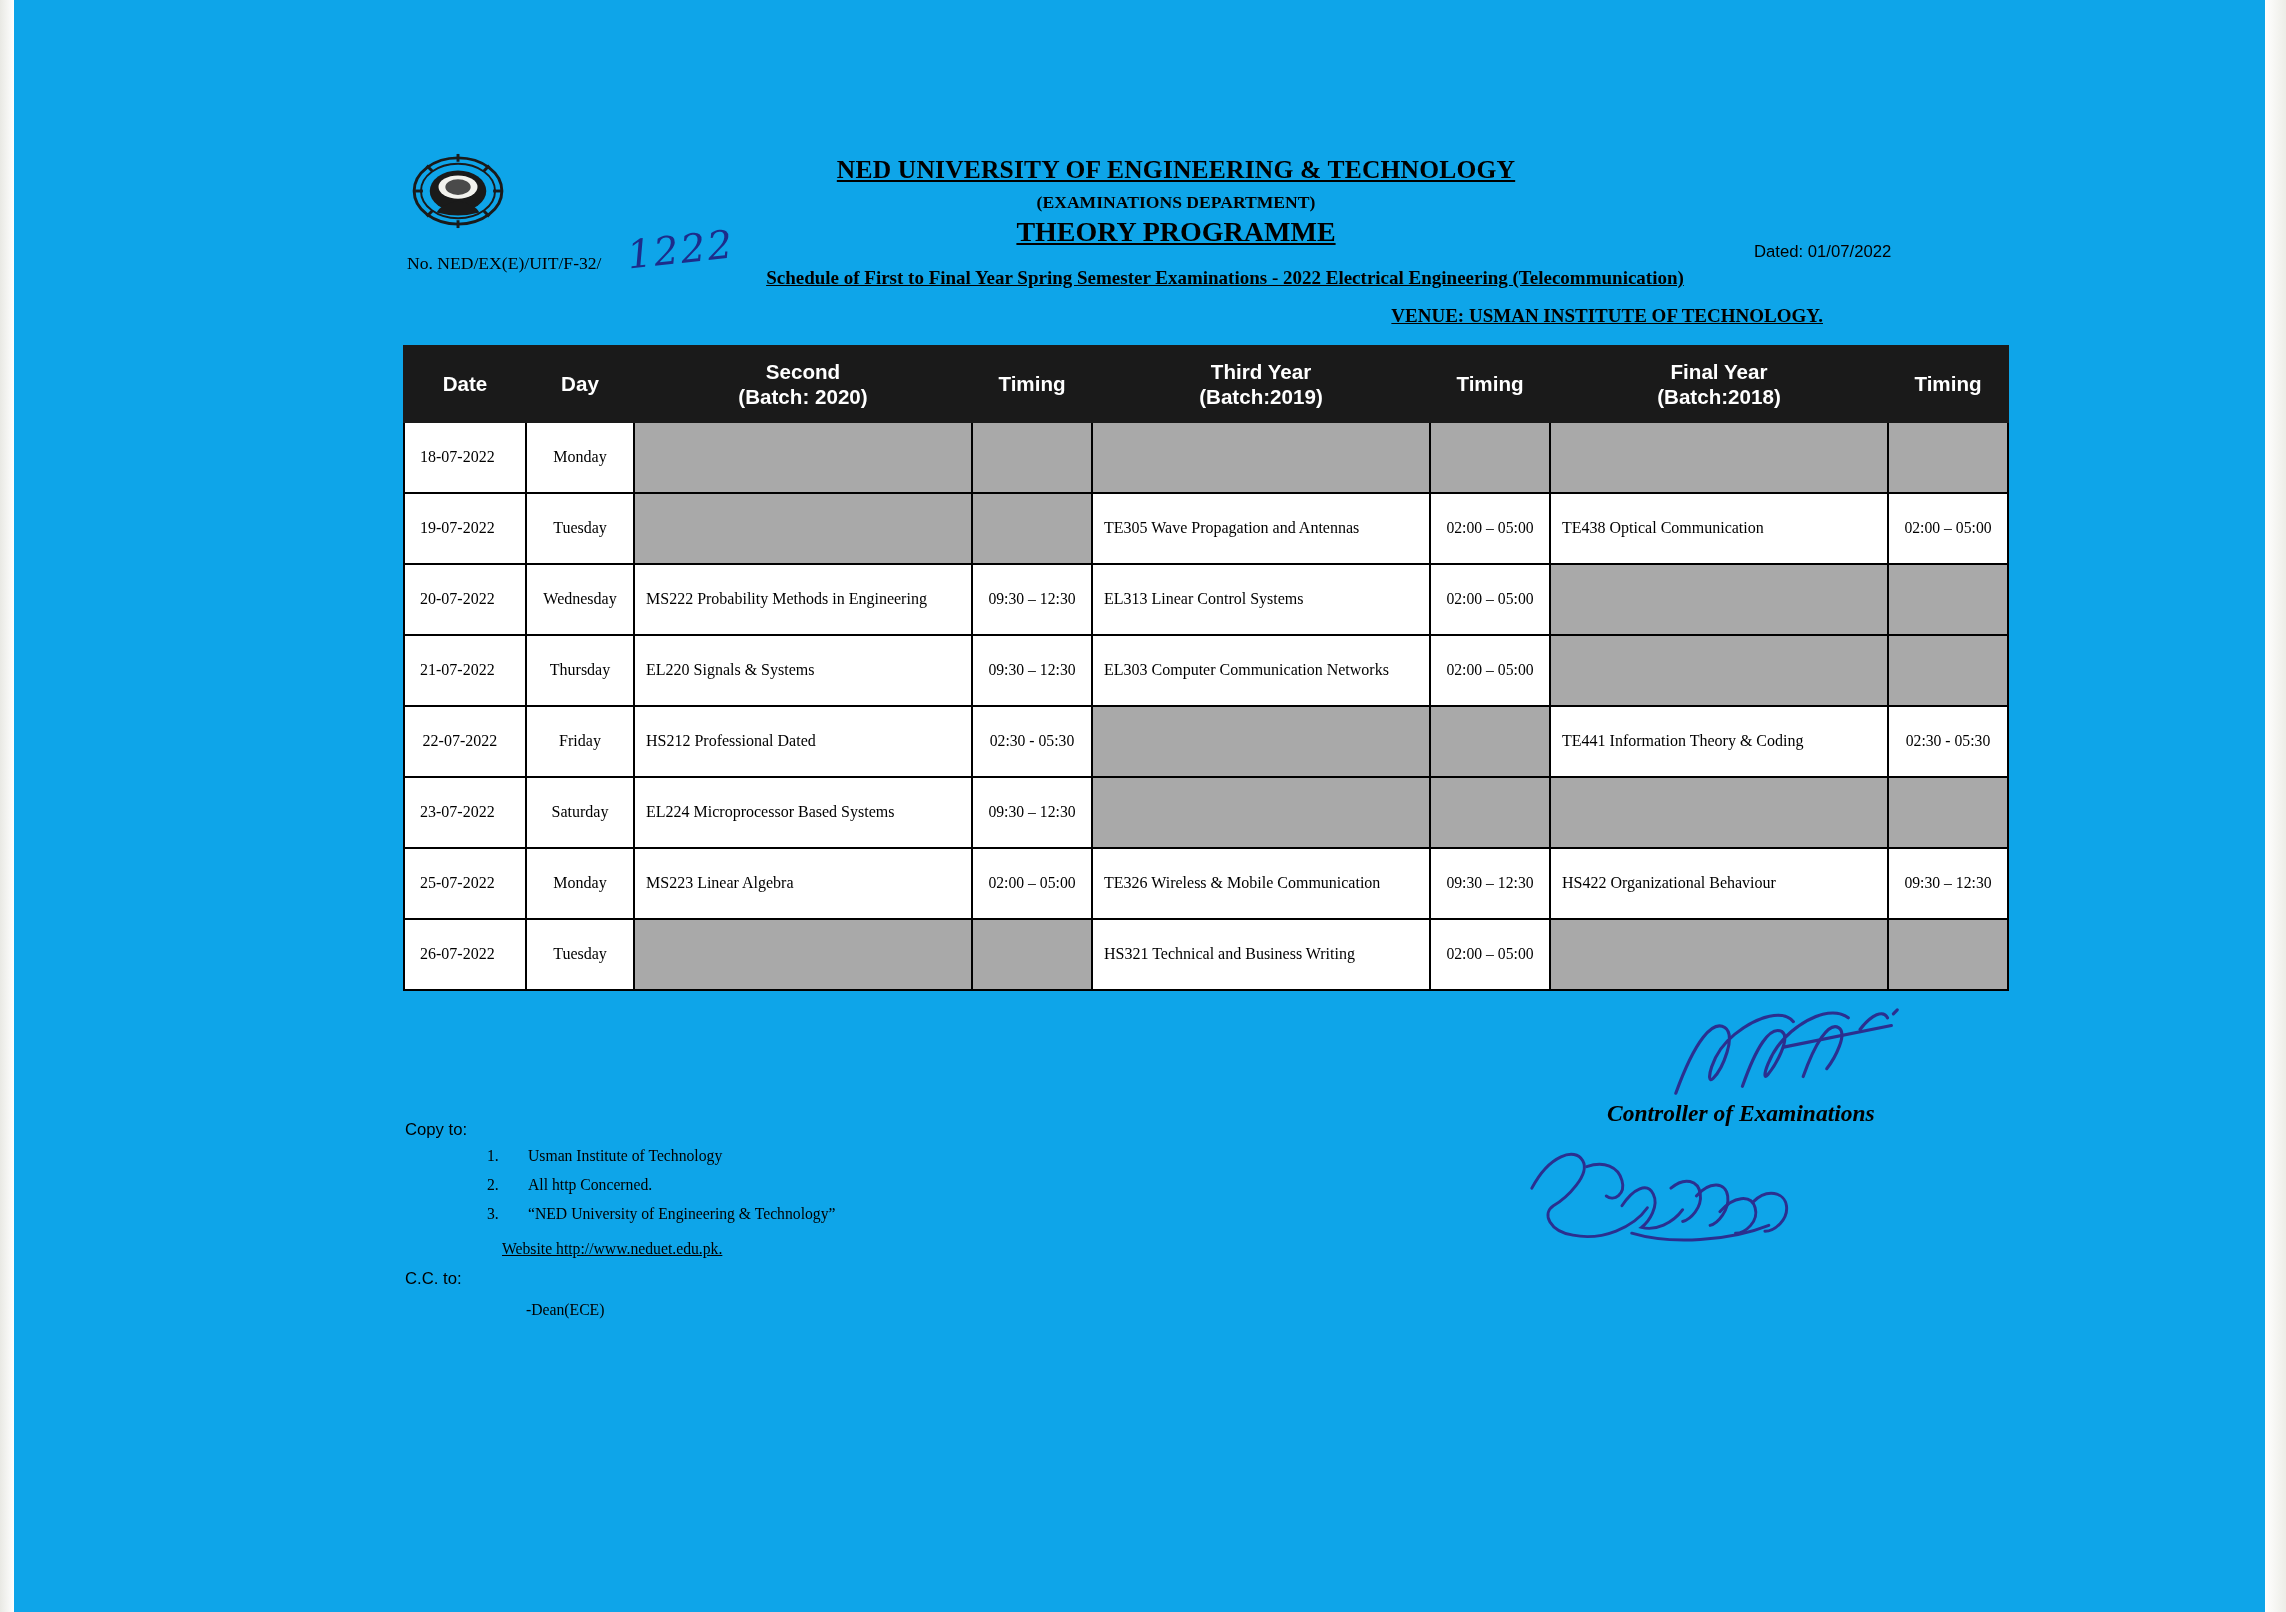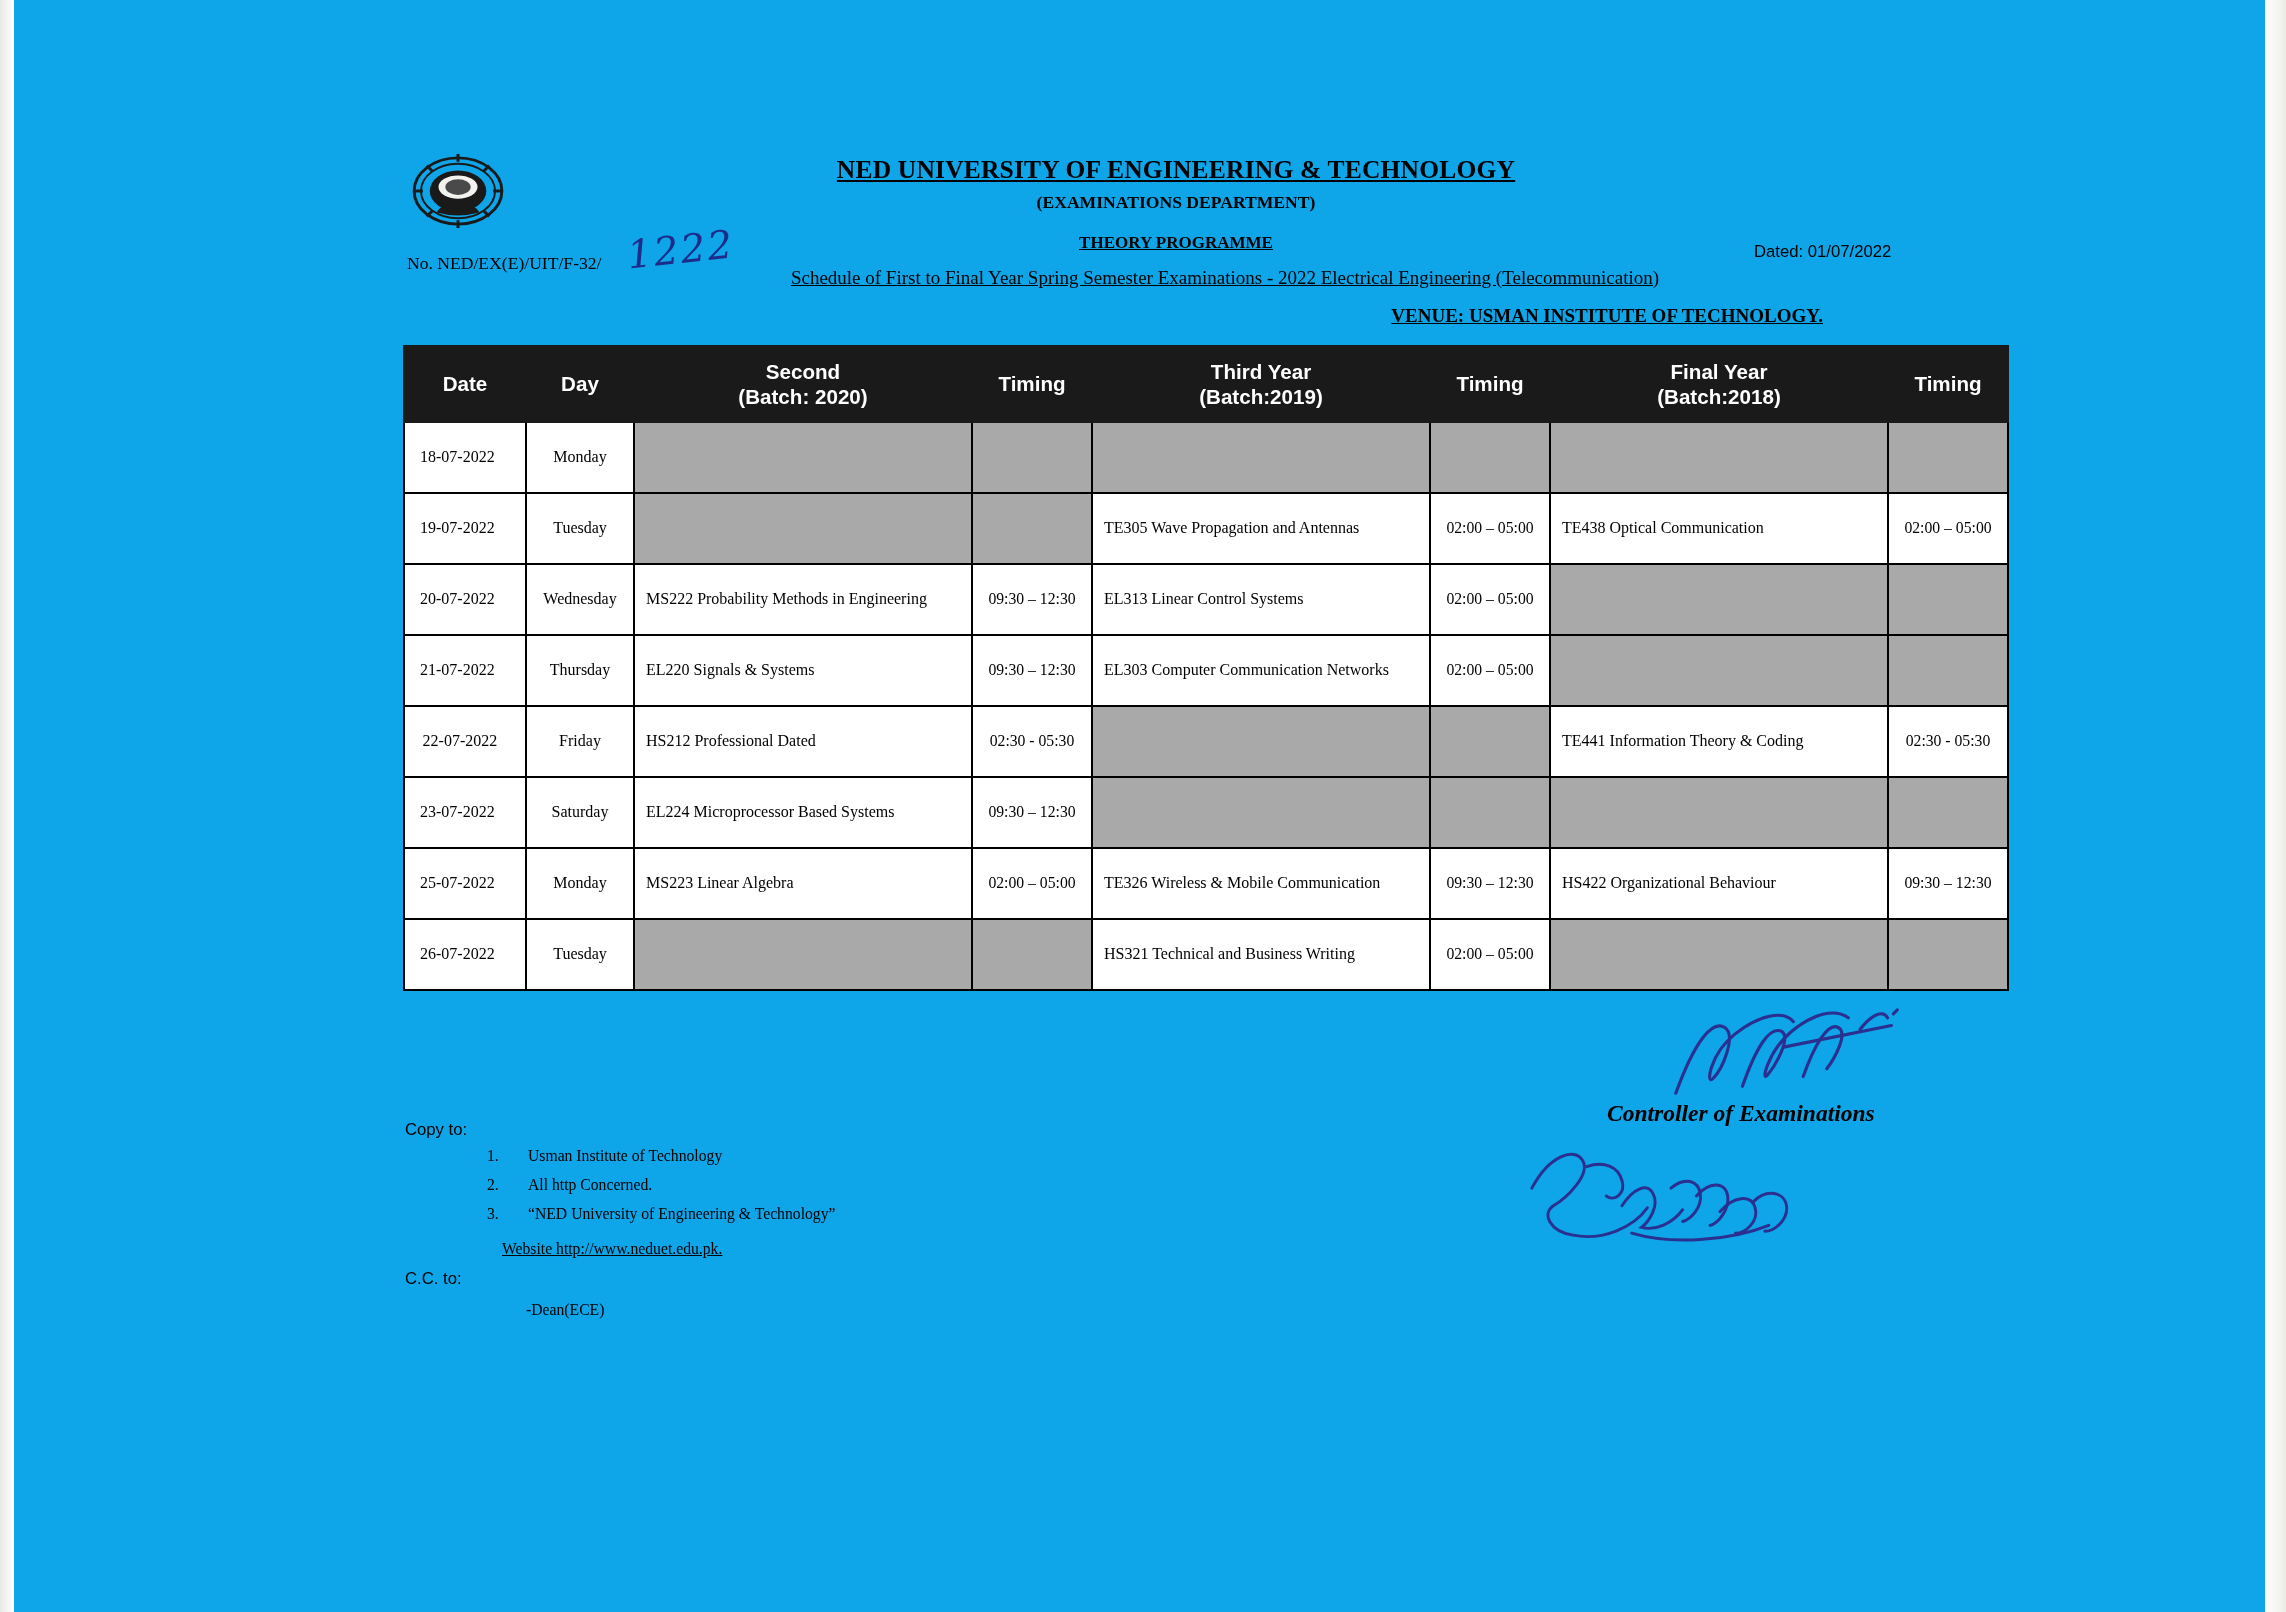--- a/index.html
+++ b/index.html
@@ -50,23 +50,23 @@
     letter-spacing: 0.2px;
     text-decoration: underline;
     white-space: nowrap;
   }
   .dept-title {
     font-size: 17.6px;
     font-weight: bold;
     margin-top: 6.9px;
   }
   .theory-title {
-    font-size: 17px;
-    font-weight: bold;
-    margin-top: 20px;
+    font-size: 28px;
+    font-weight: bold;
+    margin-top: 3px;
     text-decoration: underline;
   }
   .ref-no {
     position: absolute;
     left: 407px; top: 253px;
     font-size: 17.6px;
     white-space: nowrap;
   }
   .ref-hand {
     position: absolute;
@@ -84,21 +84,21 @@
     font-size: 16.7px;
     font-family: "Liberation Sans", sans-serif;
     white-space: nowrap;
   }
   .schedule-line {
     position: absolute;
     left: 627px; top: 267px;
     width: 1196px;
     text-align: center;
     font-size: 19px;
-    font-weight: normal;
+    font-weight: bold;
     text-decoration: underline;
     white-space: nowrap;
   }
   .venue-line {
     position: absolute;
     left: 627px; top: 305px;
     width: 1196px;
     text-align: right;
     font-size: 19px;
     font-weight: bold;

